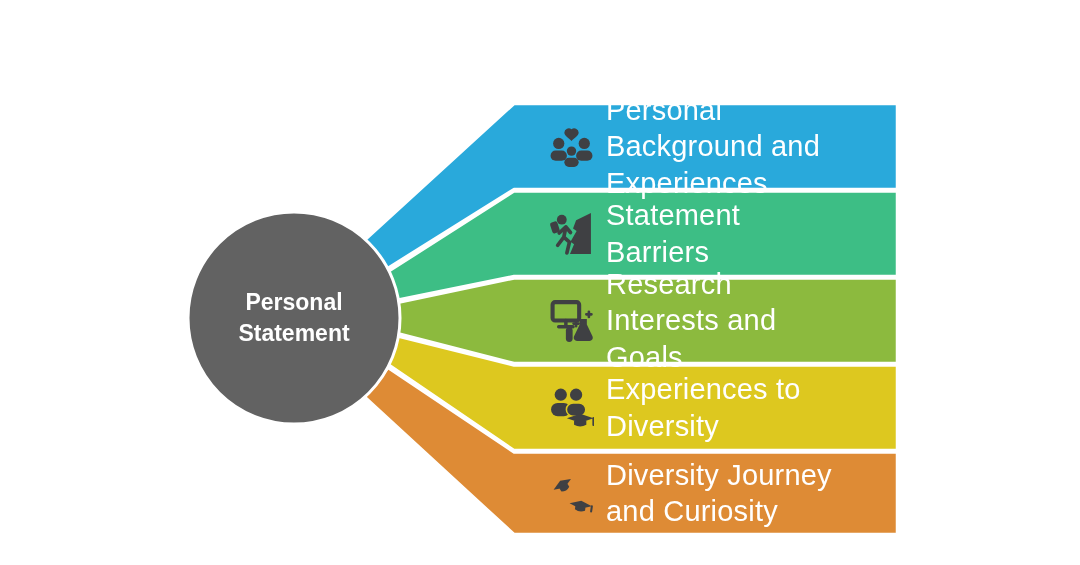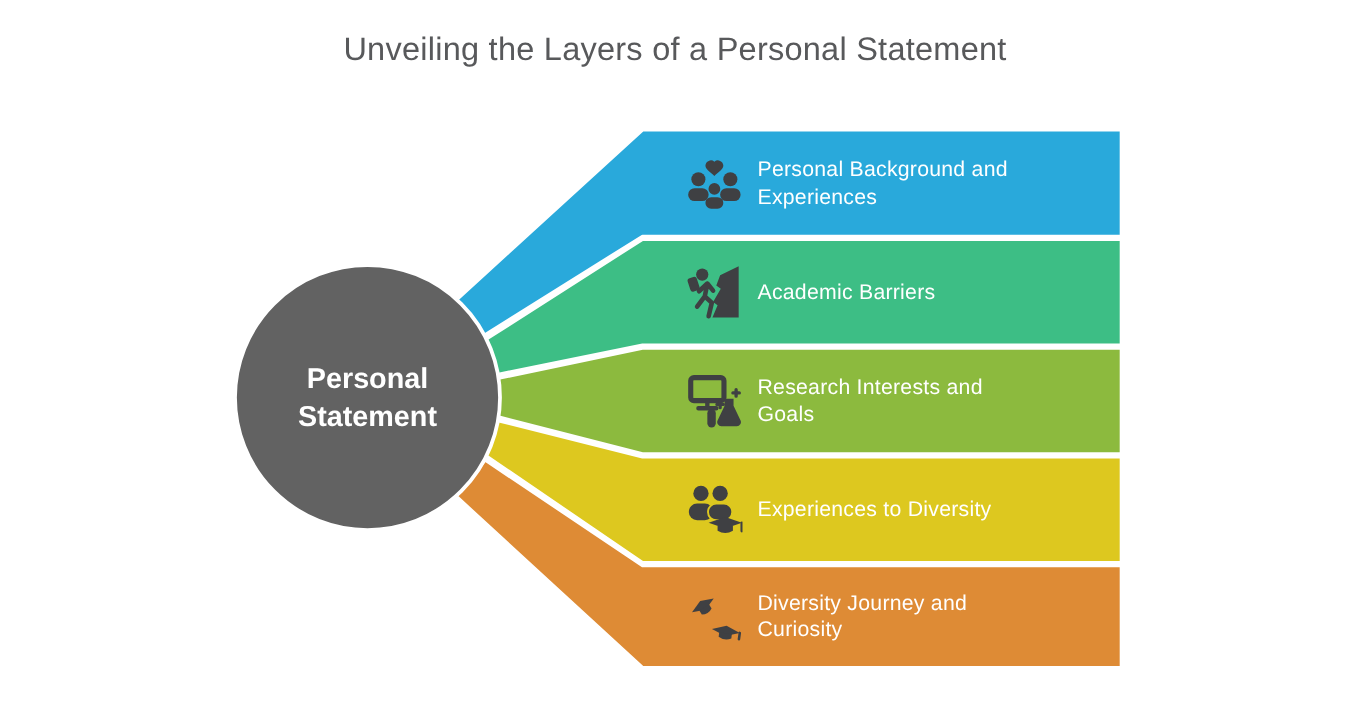--- a/index.html
+++ b/index.html
@@ -14,21 +14,21 @@
     text-align:center; font-size:26px; letter-spacing:0.2px;
   }
   #center-label {
     position:absolute; left:204px; top:212px; width:180px; height:212px;
     display:flex; align-items:center; justify-content:center;
     text-align:center; font-weight:bold; font-size:23px; line-height:1.35;
   }
   .banner-label {
     position:absolute; left:606px; width:228px;
     display:flex; align-items:center;
-    font-size:17px; line-height:1.25; letter-spacing:0.2px;
+    font-size:29px; line-height:1.25; letter-spacing:0.2px;
   }
   .banner-icon {
     position:absolute; left:548px; width:46px;
     display:flex; align-items:center; justify-content:center;
   }
   .banner-icon svg { display:block; }
   .banner-icon .f { fill:currentColor; }
   .banner-icon .s { stroke:currentColor; fill:none; stroke-linecap:round; stroke-linejoin:round; }
   .row1 { top:104px; height:85px; }
   .row2 { top:191px; height:85px; }
@@ -43,21 +43,20 @@
 
   <svg id="fan-svg" width="1080" height="565" viewBox="0 0 1080 565">
     <path class="banner-shape" d="M364 241 L514 104 L897 104 L897 189 L514 189 L386 269 Z" fill="#29A9DB"></path>
     <path class="banner-shape" d="M388 272 L514 191.5 L897 191.5 L897 276 L514 276 L396 300 Z" fill="#3DBE85"></path>
     <path class="banner-shape" d="M397 303 L514 278.5 L897 278.5 L897 363 L514 363 L397 333 Z" fill="#8CBA3E"></path>
     <path class="banner-shape" d="M396 336 L514 365.5 L897 365.5 L897 450 L514 450 L388 364 Z" fill="#DDC81F"></path>
     <path class="banner-shape" d="M388 368 L514 452.5 L897 452.5 L897 534 L514 534 L365 397 Z" fill="#DE8B35"></path>
     <circle cx="294" cy="318" r="106" stroke="#ffffff" stroke-width="3" fill="#626262"></circle>
   </svg>
 
-  <div id="diagram-title" style="color: rgb(88, 89, 91);">Unveiling the Layers of a Personal Statement</div>
 
   <div id="center-label" style="color: rgb(255, 255, 255);">Personal Statement</div>
 
   <div class="banner-icon row1" style="color: rgb(63, 64, 67);">
     <svg width="45" height="45" viewBox="0 0 44 44">
       <path class="f" d="M22 16.5 C19 13.5 15 11.5 15 8.3 A4.3 4.3 0 0 1 22 5.2 A4.3 4.3 0 0 1 29 8.3 C29 11.5 25 13.5 22 16.5 Z"></path>
       <circle class="f" cx="9.5" cy="19" r="5.5"></circle>
       <circle class="f" cx="34.5" cy="19" r="5.5"></circle>
       <rect class="f" x="1.5" y="26" width="16" height="10" rx="5"></rect>
       <rect class="f" x="26.5" y="26" width="16" height="10" rx="5"></rect>
@@ -68,21 +67,21 @@
   <div class="banner-label row1" style="color: rgb(255, 255, 255);">Personal Background and Experiences</div>
 
   <div class="banner-icon row2" style="color: rgb(63, 64, 67);">
     <svg width="45" height="45" viewBox="0 0 44 44">
       <path class="f" d="M26.5 9 L41 2 L41 42 L20.5 42 L24.5 32.5 L21 30 L27 19.5 L23.5 17 Z"></path>
       <circle class="f" cx="12.5" cy="8.5" r="4.8"></circle>
       <path class="s" stroke-width="3.6" d="M10 21.5 L16.5 15.5 L21 21 M16.5 15.5 L14.5 25.5 L20 30.5 M14.5 25.5 L8.5 33.5 M20 30.5 L17.5 41"></path>
       <rect class="f" x="2" y="10.5" width="7.5" height="11" rx="2.2" transform="rotate(-18 5.8 16)"></rect>
     </svg>
   </div>
-  <div class="banner-label row2" style="color: rgb(255, 255, 255);">Academic Barriers</div>
+  <div class="banner-label row2" style="color: rgb(255, 255, 255);">Statement Barriers</div>
 
   <div class="banner-icon row3" style="color: rgb(63, 64, 67);">
     <svg width="45" height="45" viewBox="0 0 44 44">
       <rect class="s" stroke-width="4" x="3.5" y="4" width="26" height="18" rx="2.5"></rect>
       <path class="s" stroke-width="3.4" d="M16.5 22 L16.5 26.5 M9.5 28 L23.5 28"></path>
       <rect class="f" x="16.5" y="28.5" width="6.6" height="14.5" rx="3.3"></rect>
       <path class="f" d="M30 20.5 L37 20.5 L37 26 L42.5 37.5 A3.2 3.2 0 0 1 39.6 42 L27.4 42 A3.2 3.2 0 0 1 24.5 37.5 L30 26 Z"></path>
       <path class="s" stroke-width="2.6" d="M26.5 22.5 L26.5 27.5 M24 25 L29 25 M39 13.5 L39 18.5 M36.5 16 L41.5 16"></path>
     </svg>
   </div>

